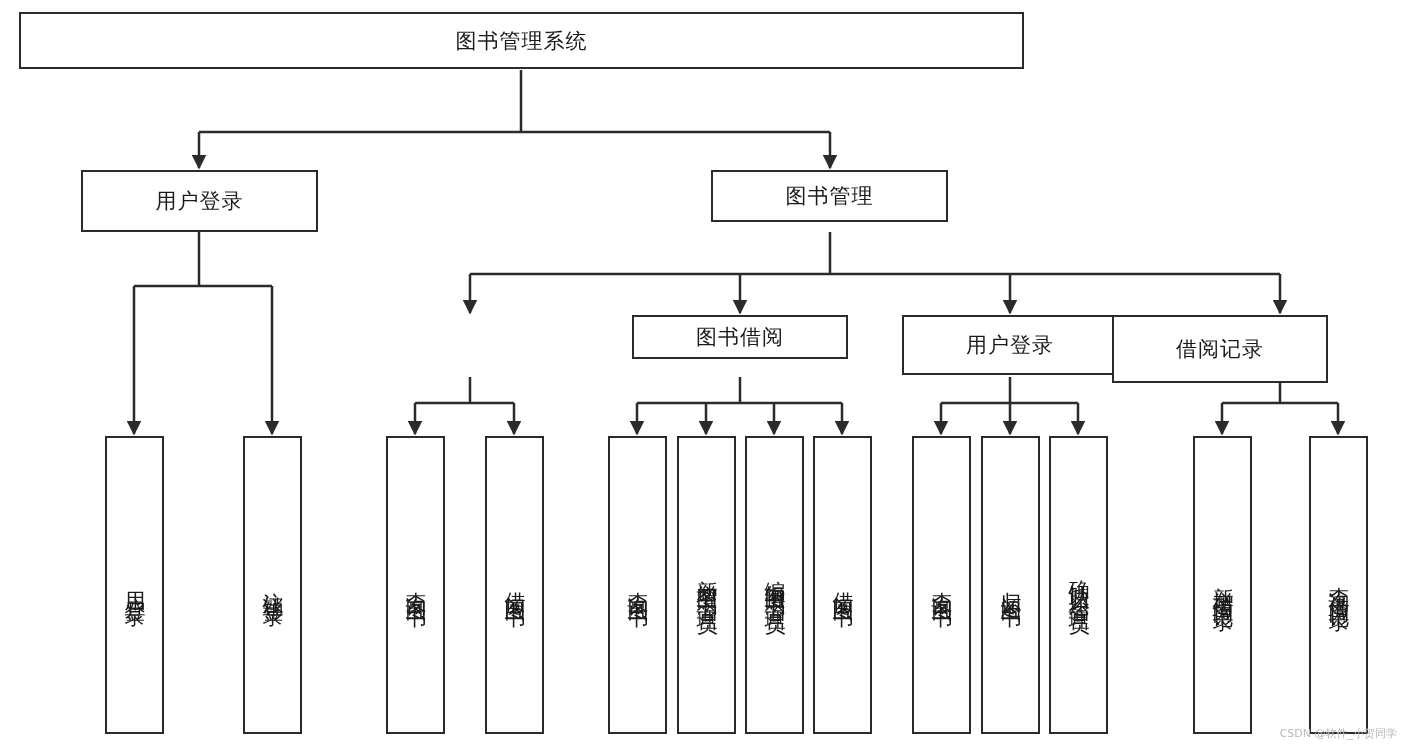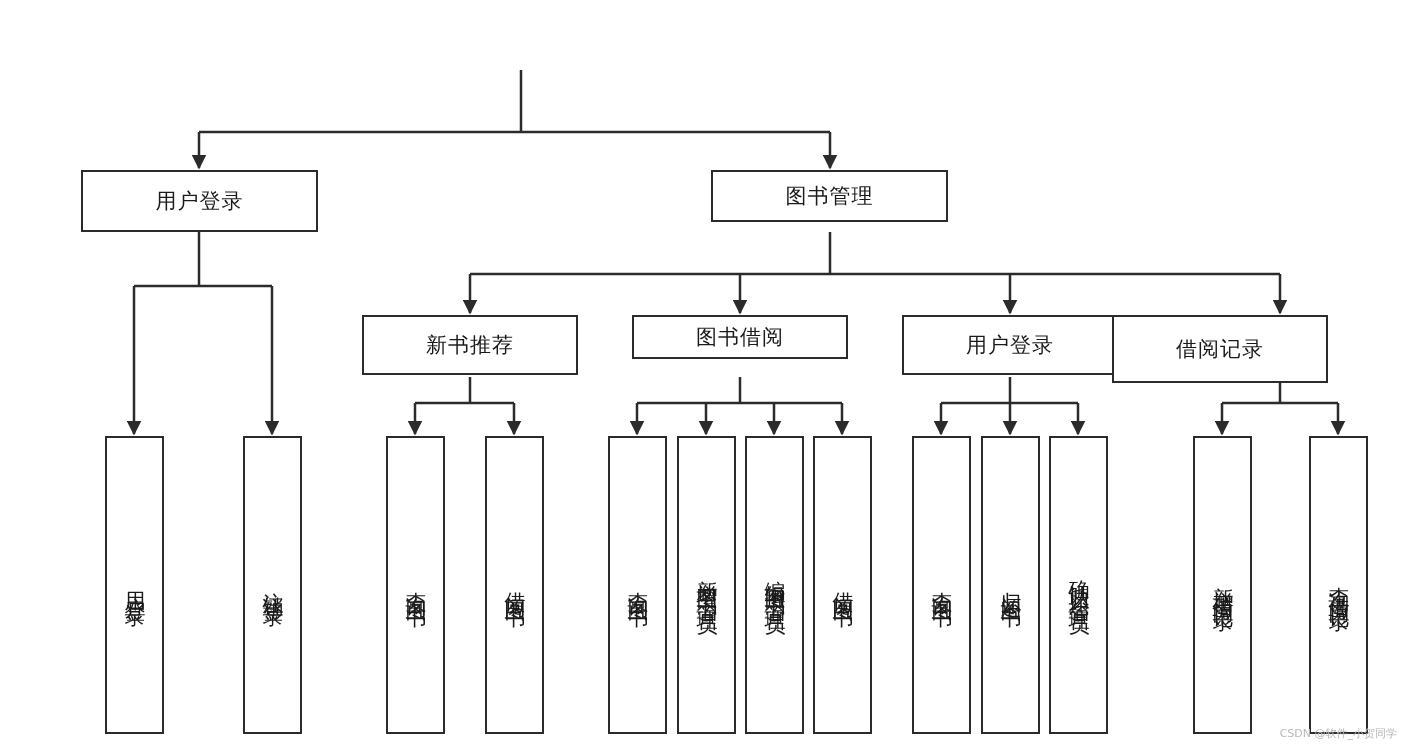--- a/index.html
+++ b/index.html
@@ -114,32 +114,32 @@
       <path d="M 1010 403 L 1010 434" marker-end="url(#arrow)"></path>
       <path d="M 1078 403 L 1078 434" marker-end="url(#arrow)"></path>
 
       <path d="M 1280 377 L 1280 403"></path>
       <path d="M 1222 403 L 1338 403"></path>
       <path d="M 1222 403 L 1222 434" marker-end="url(#arrow)"></path>
       <path d="M 1338 403 L 1338 434" marker-end="url(#arrow)"></path>
     </g>
   </svg>
 
+  <div class="node horizontal" style="left:19px; top:12px; width:1005px; height:57px;">
+    <span class="hlabel">图书管理系统</span>
+  </div>
 
   <div class="node horizontal" style="left:81px; top:170px; width:237px; height:62px;">
     <span class="hlabel">用户登录</span>
   </div>
 
   <div class="node horizontal" style="left:711px; top:170px; width:237px; height:52px;">
     <span class="hlabel">图书管理</span>
   </div>
 
-  <div class="node horizontal" style="left:362px; top:315px; width:216px; height:60px;">
-    <span class="hlabel">新书推荐</span>
-  </div>
 
   <div class="node horizontal" style="left:632px; top:315px; width:216px; height:44px;">
     <span class="hlabel">图书借阅</span>
   </div>
 
   <div class="node horizontal" style="left:902px; top:315px; width:216px; height:60px;">
     <span class="hlabel">用户登录</span>
   </div>
 
   <div class="node horizontal" style="left:1112px; top:315px; width:216px; height:68px;">

